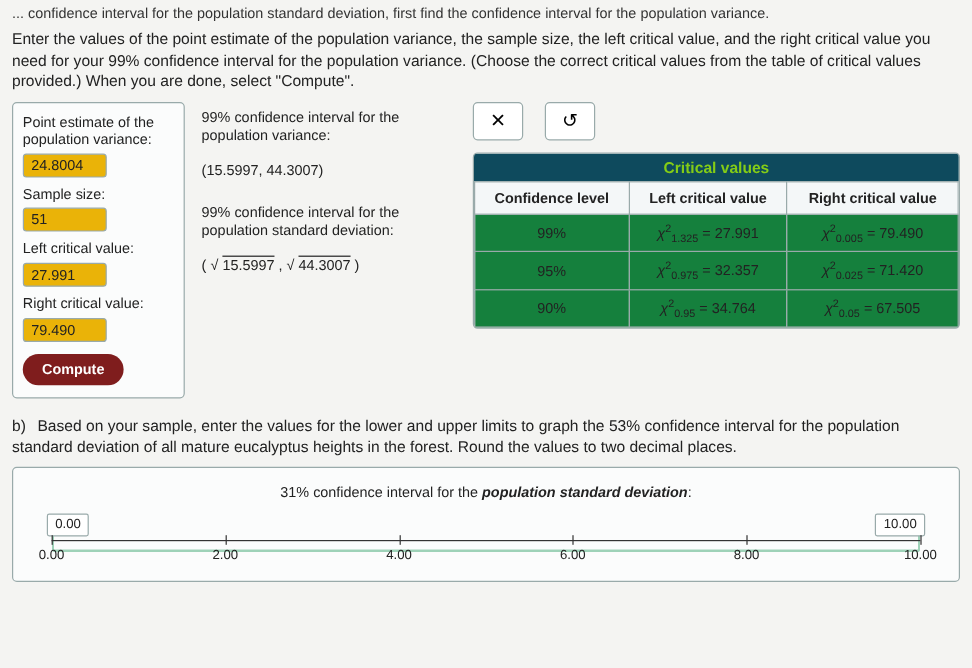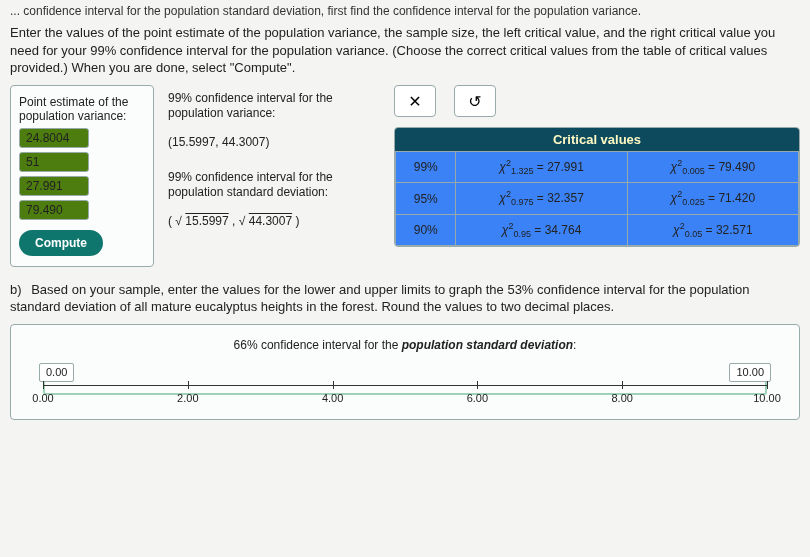--- a/index.html
+++ b/index.html
@@ -36,29 +36,29 @@
   display: flex;
   flex-direction: column;
   gap: 4px;
 }
 .left-col .lbl {
   font-size: 12px;
   line-height: 1.15;
   margin-top: 4px;
 }
 .left-col .val {
-  background: #4d7c0f;
+  background: #eab308;
   border: 1px solid #9aa;
   border-radius: 3px;
   padding: 2px 6px;
   width: 70px;
   font-size: 12px;
 }
 .compute-btn {
-  background: #0f766e;
+  background: #7f1d1d;
   color: #fff;
   border: none;
   border-radius: 14px;
   padding: 6px 16px;
   font-weight: bold;
   font-size: 12px;
   margin-top: 6px;
   cursor: pointer;
   align-self: flex-start;
 }
@@ -98,32 +98,32 @@
   align-items: center;
   justify-content: center;
 }
 .crit-table-wrap {
   border: 1px solid #9aa;
   border-radius: 4px;
   overflow: hidden;
 }
 .crit-title {
   background: #0e4a5d;
-  color: #fef9c3;
+  color: #84cc16;
   text-align: center;
   padding: 4px;
   font-weight: bold;
   font-size: 13px;
 }
 table.crit { width: 100%; border-collapse: collapse; font-size: 12px; }
 table.crit th, table.crit td {
   border: 1px solid #9aa;
   padding: 6px 4px;
   text-align: center;
-  background: #3b82f6;
+  background: #15803d;
 }
 table.crit th { background: #f4f7f8; font-weight: bold; }
 .chi { font-style: italic; }
 .sup { font-size: 9px; vertical-align: super; }
 .sub { font-size: 9px; vertical-align: sub; }
 .part-b {
   margin-top: 14px;
   line-height: 1.35;
 }
 .part-b .blabel { margin-right: 6px; }
@@ -193,24 +193,27 @@
 <div class="instructions">
   <span>Enter the values of the point estimate of the population variance, the sample size, the left critical value, and the right critical value you need for your 99% confidence interval for the population variance. (Choose the correct critical values from the table of critical values provided.) When you are done, select "Compute".</span>
 </div>
 
 <div class="main-row">
 
   <div class="left-col">
     <div class="lbl">Point estimate of the population variance:</div>
     <div class="val">24.8004</div>
 
+    <div class="lbl">Sample size:</div>
     <div class="val">51</div>
 
+    <div class="lbl">Left critical value:</div>
     <div class="val">27.991</div>
 
+    <div class="lbl">Right critical value:</div>
     <div class="val">79.490</div>
 
     <button class="compute-btn">Compute</button>
   </div>
 
   <div class="mid-col">
     <div class="mid-block">
       <div>99% confidence interval for the population variance:</div>
       <div class="result">(15.5997, 44.3007)</div>
     </div>
@@ -230,48 +233,53 @@
       </button>
       <button class="action-btn">
         <span>↺</span>
       </button>
     </div>
 
     <div class="crit-table-wrap">
       <div class="crit-title">Critical values</div>
       <table class="crit">
         <tbody>
+            <tr>
+          <th>Confidence level</th>
+          <th>Left critical value</th>
+          <th>Right critical value</th>
+        </tr>
         <tr>
           <td>99%</td>
           <td><span class="chi">χ</span><span class="sup">2</span><span class="sub">1.325</span> = <span>27.991</span></td>
           <td><span class="chi">χ</span><span class="sup">2</span><span class="sub">0.005</span> = <span>79.490</span></td>
         </tr>
         <tr>
           <td>95%</td>
           <td><span class="chi">χ</span><span class="sup">2</span><span class="sub">0.975</span> = <span>32.357</span></td>
           <td><span class="chi">χ</span><span class="sup">2</span><span class="sub">0.025</span> = <span>71.420</span></td>
         </tr>
         <tr>
           <td>90%</td>
           <td><span class="chi">χ</span><span class="sup">2</span><span class="sub">0.95</span> = <span>34.764</span></td>
-          <td><span class="chi">χ</span><span class="sup">2</span><span class="sub">0.05</span> = <span>32.571</span></td>
+          <td><span class="chi">χ</span><span class="sup">2</span><span class="sub">0.05</span> = <span>67.505</span></td>
         </tr>
       </tbody>
         </table>
     </div>
   </div>
 </div>
 
 <div class="part-b">
   <span class="blabel">b)</span>
   <span>Based on your sample, enter the values for the lower and upper limits to graph the 53% confidence interval for the population standard deviation of all mature eucalyptus heights in the forest. Round the values to two decimal places.</span>
 
   <div class="graph-box">
     <div class="graph-title">
-      <span>66% confidence interval for the </span><span class="em">population standard deviation</span><span>:</span>
+      <span>31% confidence interval for the </span><span class="em">population standard deviation</span><span>:</span>
     </div>
 
     <div class="timeline">
       <div class="bracket"></div>
       <div class="limit-box left">0.00</div>
       <div class="limit-box right">10.00</div>
       <div class="axis"></div>
       <div class="tick" style="left:0%"></div>
         <div class="tick-label" style="left:0%">0.00</div>
       <div class="tick" style="left:20%"></div>

